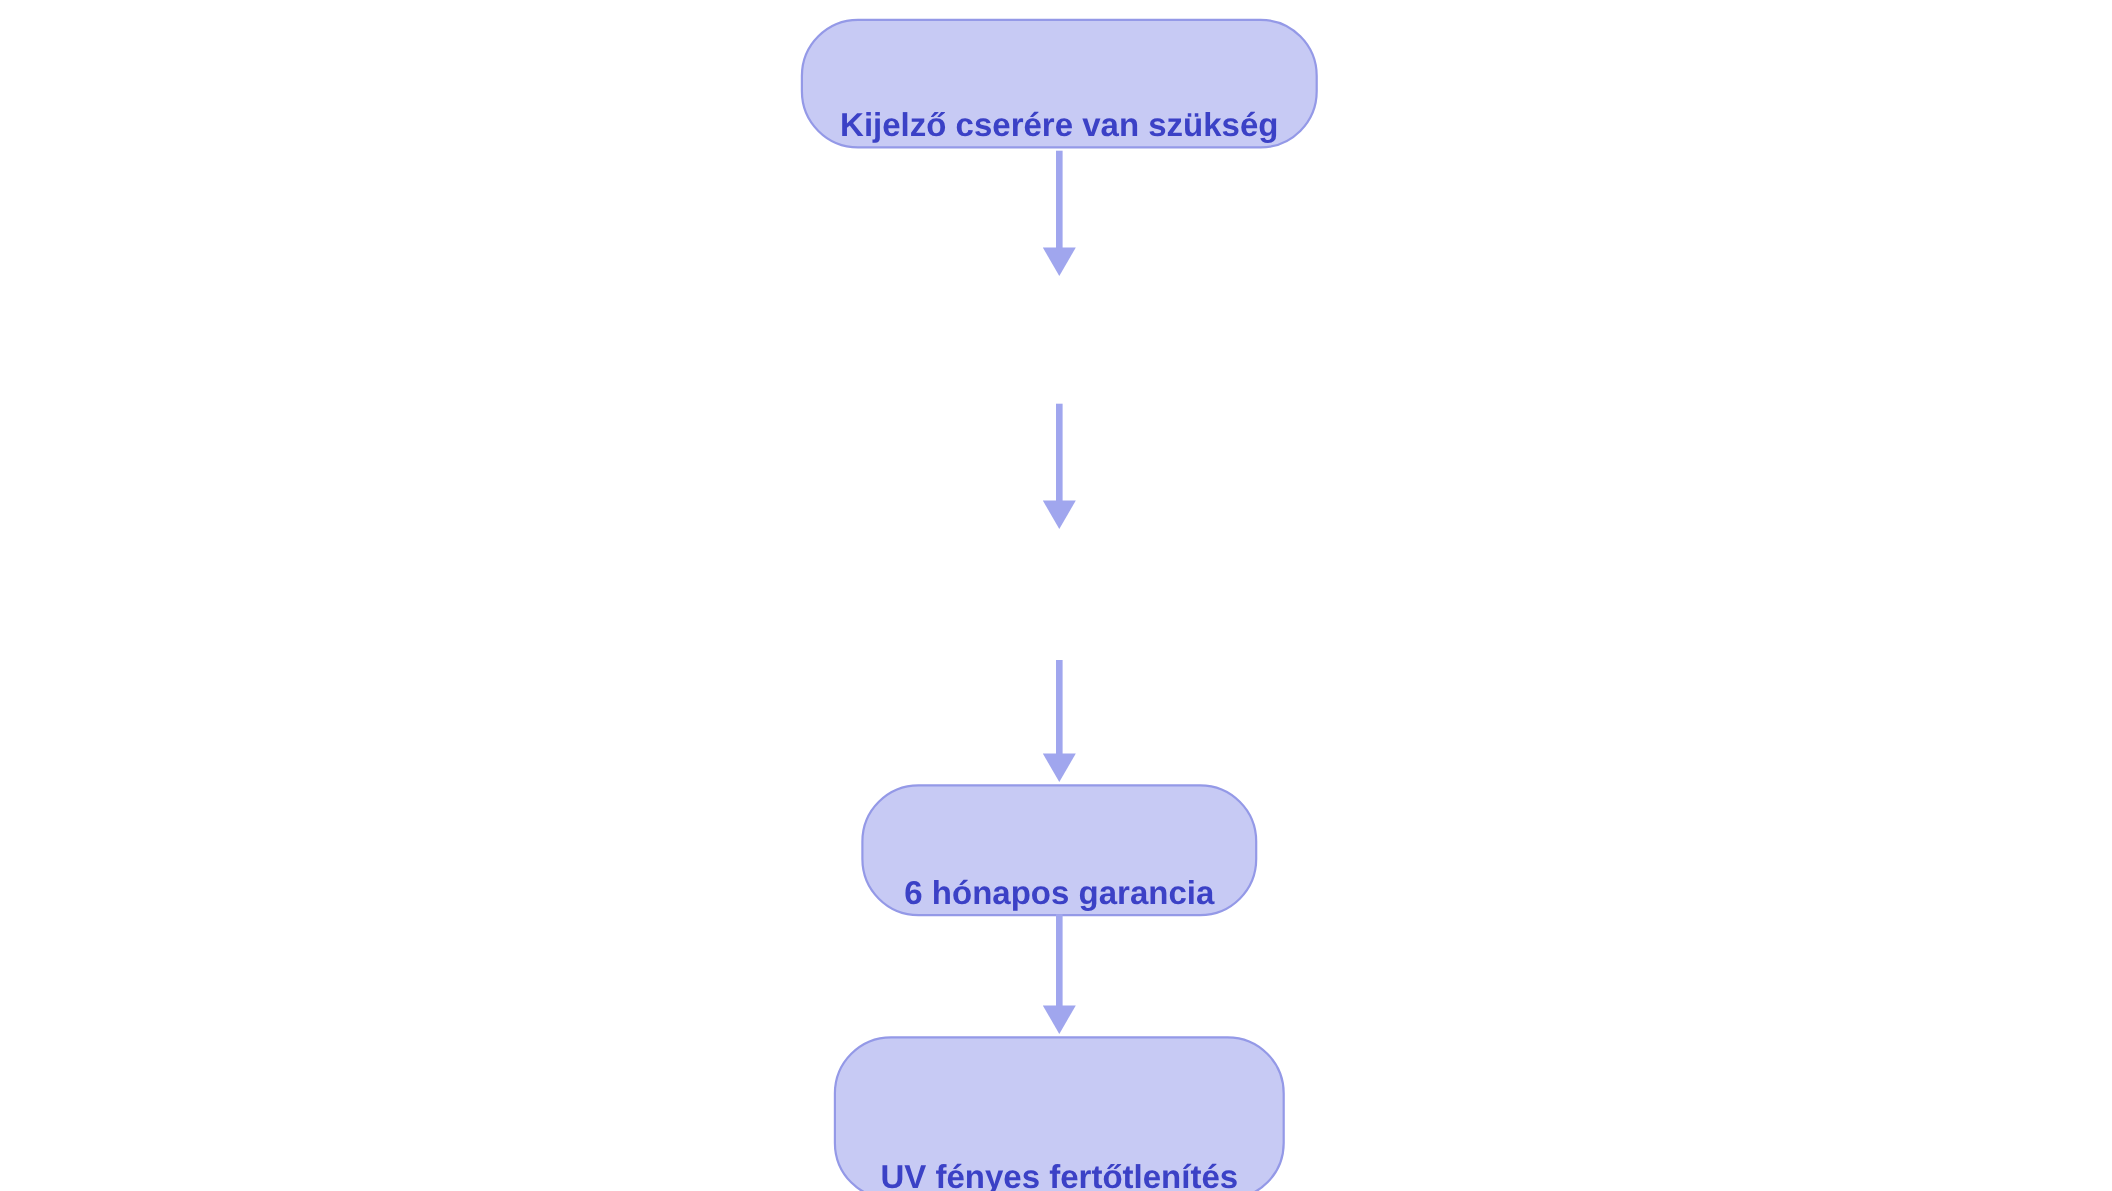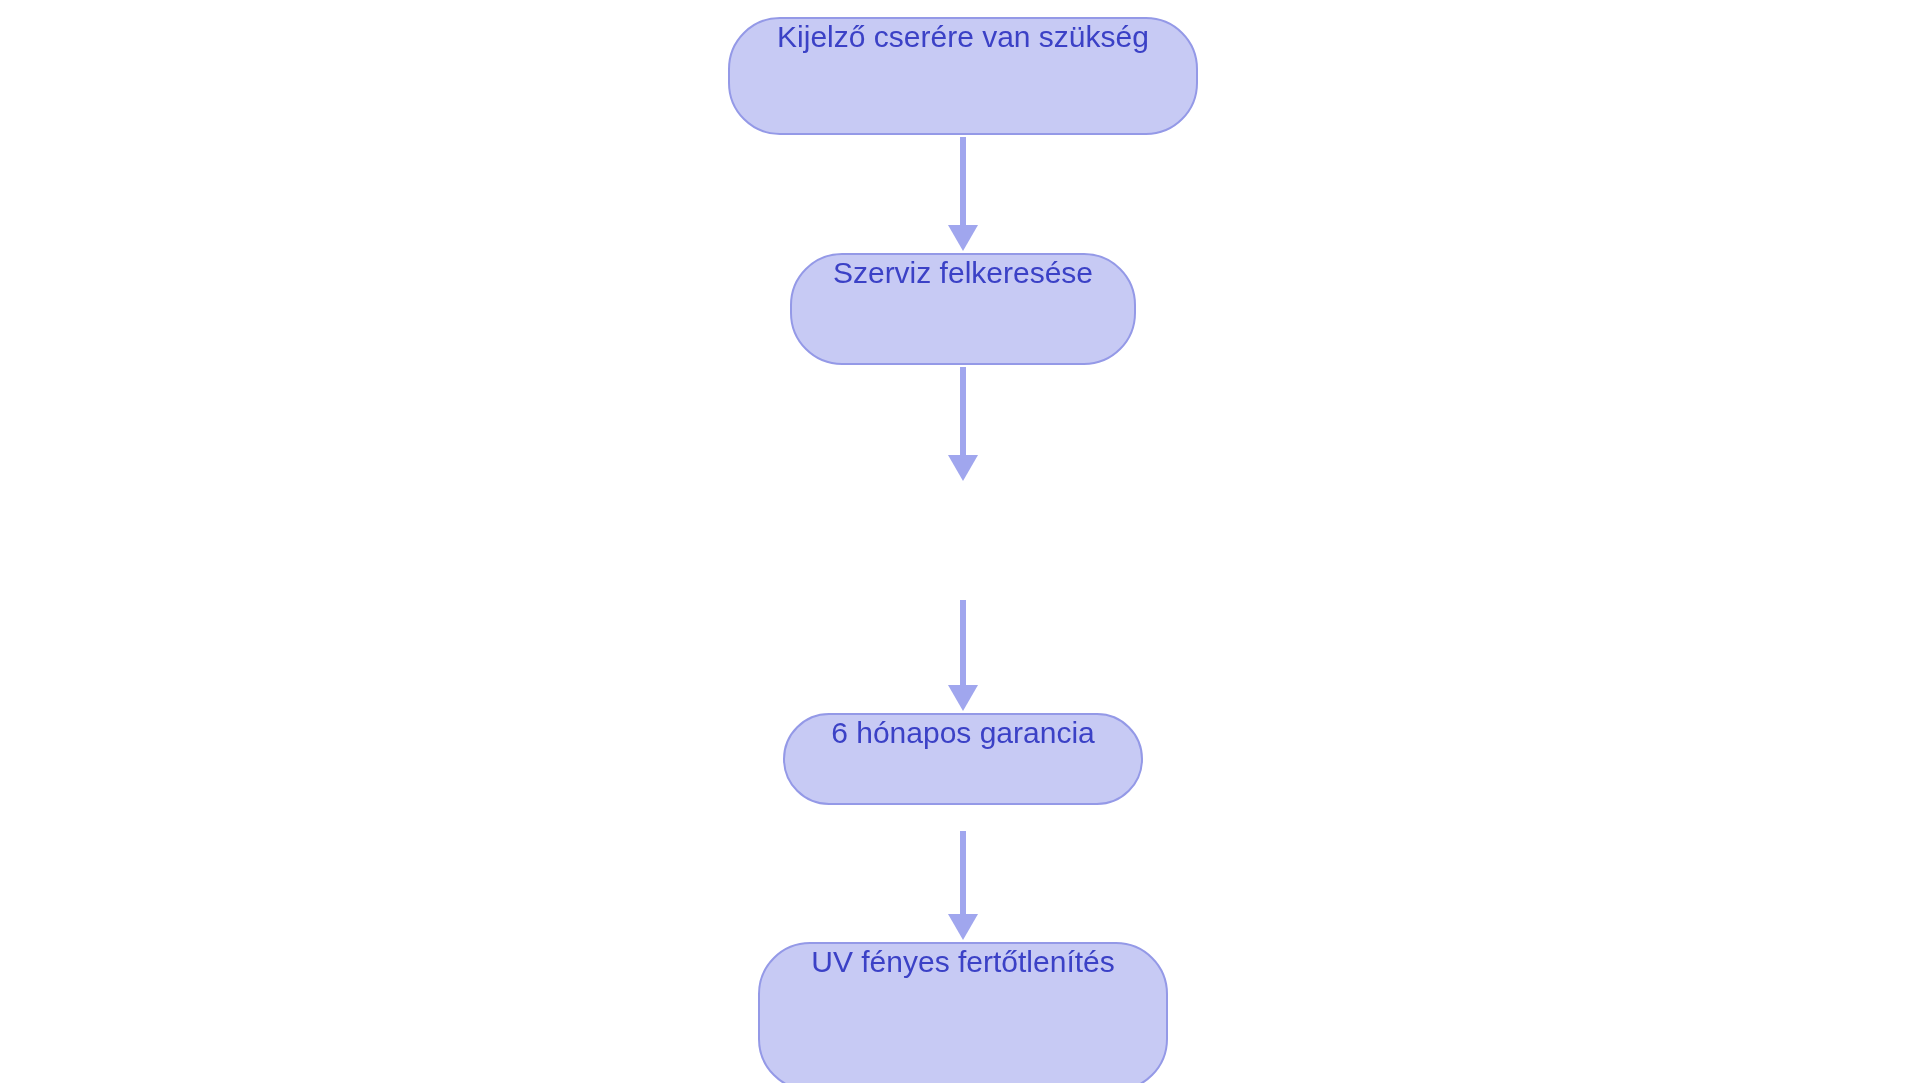--- a/index.html
+++ b/index.html
@@ -18,33 +18,34 @@
     background: var(--background);
     font-family: "Liberation Sans", sans-serif;
     overflow: hidden;
   }
   .flow-node {
     position: absolute;
     background: var(--node-fill);
     border: 2px solid var(--node-border);
     border-radius: 52px;
     display: flex;
-    align-items: flex-start;
+    align-items: flex-end;
     justify-content: center;
     color: var(--node-text);
     font-size: 30px;
     line-height: 1.2;
     text-align: center;
     white-space: nowrap;
+    font-weight: bold;
   }
   
   .n1 { left: 728px; top: 17px;  width: 470px; height: 118px; }
   .n2 { left: 790px; top: 253px; width: 346px; height: 112px; }
   .n3 { left: 713px; top: 483px; width: 500px; height: 115px; }
-  .n4 { left: 783px; top: 713px; width: 360px; height: 92px; }
+  .n4 { left: 783px; top: 713px; width: 360px; height: 120px; }
   .n5 { left: 758px; top: 942px; width: 410px; height: 149px; }
 
   .flow-arrow {
     position: absolute;
     left: 948px;
     width: 30px;
   }
   .a1 { top: 137px; height: 114px; }
   .a2 { top: 367px; height: 114px; }
   .a3 { top: 600px; height: 111px; }
@@ -78,23 +79,20 @@
 
   <div class="flow-node n1">
     <span>Kijelző cserére van szükség</span>
   </div>
 
   <div class="flow-arrow a1">
     <div class="arrow-line"></div>
     <div class="arrow-head"></div>
   </div>
 
-  <div class="flow-node n2">
-    <span>Szerviz felkeresése</span>
-  </div>
 
   <div class="flow-arrow a2">
     <div class="arrow-line"></div>
     <div class="arrow-head"></div>
   </div>
 
 
   <div class="flow-arrow a3">
     <div class="arrow-line"></div>
     <div class="arrow-head"></div>

